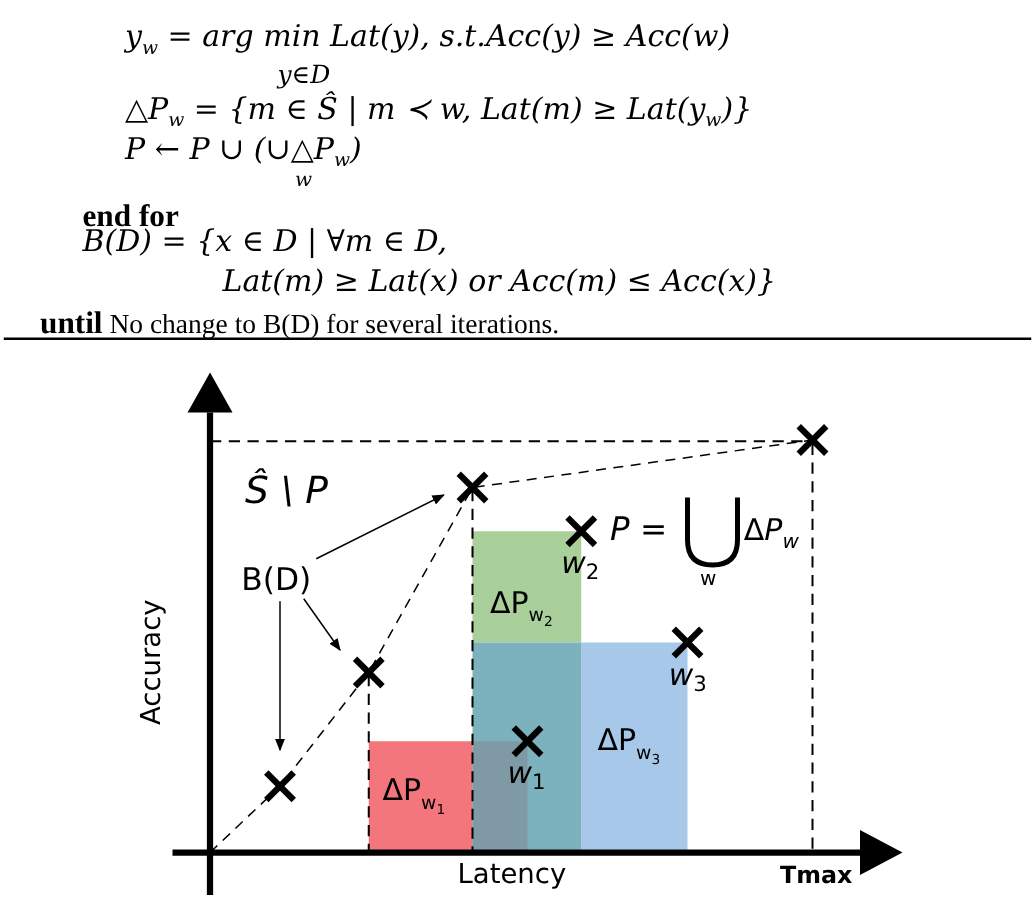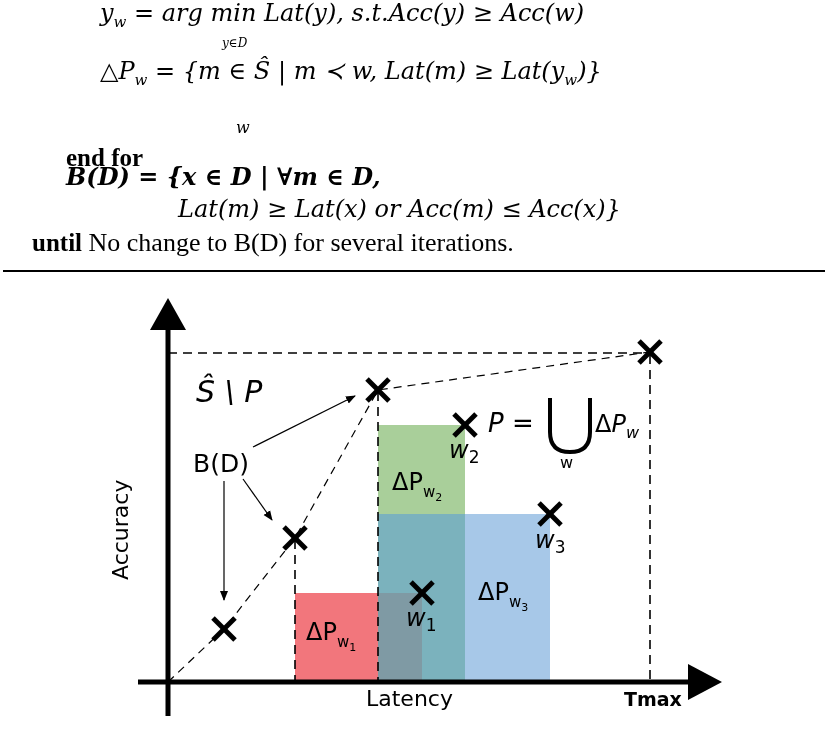--- a/index.html
+++ b/index.html
@@ -1,46 +1,49 @@
 <!DOCTYPE html>
 <html><head>
 <meta charset="utf-8">
 <style>
   html, body { margin: 0; padding: 0; background: #ffffff; }
   body { width: 828px; height: 735px; position: relative; overflow: hidden; font-family: "Liberation Serif", serif; color: #000; }
-  .algo { position: absolute; left: 0; top: 0; width: 808px; height: 272px; }
+  .algo { position: absolute; left: 0; top: 16px; width: 808px; height: 272px; }
   .line { position: absolute; white-space: nowrap; font-size: 25px; line-height: 30px; }
   .math { font-family: "DejaVu Serif", "Liberation Serif", serif; font-style: italic; font-size: 24px; }
   .kw { font-weight: bold; font-family: "Liberation Serif", serif; font-style: normal; margin-top: 13px; }
-  .plain { font-family: "Liberation Serif", serif; font-style: normal; font-size: 26px; }
+  .plain { font-family: "Liberation Serif", serif; font-style: normal; font-size: 22px; }
   .sub { font-size: 15px; position: relative; top: 6px; }
   .under { font-size: 16px; position: absolute; }
   .rule { position: absolute; left: 3px; top: 270px; width: 822px; height: 2px; background: #000; }
   svg.figure { position: absolute; left: 0; top: 280px; }
   svg text { font-family: "DejaVu Sans", sans-serif; }
 </style>
 </head>
 <body>
 
 <div class="algo">
 
   <div class="line math" style="left:100px; top:-2px;">
     <span>y</span><span class="sub">w</span><span> = arg min Lat(y), s.t.Acc(y) ≥ Acc(w)</span>
   </div>
-  <div class="line math under" style="left:222px; top:28px; font-size:12px;">y∈D</div>
+  <div class="line math under" style="left:222px; top:28px; font-size:20px;">y∈D</div>
 
   <div class="line math" style="left:100px; top:56px;">
     <span>△P</span><span class="sub">w</span><span> = {m ∈ Ŝ | m ≺ w, Lat(m) ≥ Lat(y</span><span class="sub">w</span><span>)}</span>
   </div>
 
+  <div class="line math" style="left:100px; top:88px;">
+    <span>P ← P ∪ (∪△P</span><span class="sub">w</span><span>)</span>
+  </div>
   <div class="line math under" style="left:236px; top:113px; font-size:16px;">w</div>
 
   <div class="line kw" style="left:66px; top:130px;">end for</div>
 
-  <div class="line math" style="left:66px; top:162px;font-weight:bold;">B(D) = {x ∈ D | ∀m ∈ D,</div>
+  <div class="line math" style="left:66px; top:162px;">B(D) = {x ∈ D | ∀m ∈ D,</div>
   <div class="line math" style="left:178px; top:194px;font-style:italic;">Lat(m) ≥ Lat(x) or Acc(m) ≤ Acc(x)}</div>
 
   <div class="line" style="left:32px; top:228px;">
     <span class="kw">until</span><span class="plain"> No change to B(D) for several iterations.</span>
   </div>
 </div>
 
 <div class="rule"></div>
 
 <svg class="figure" width="828" height="455" viewBox="0 280 828 455" xmlns="http://www.w3.org/2000/svg">

